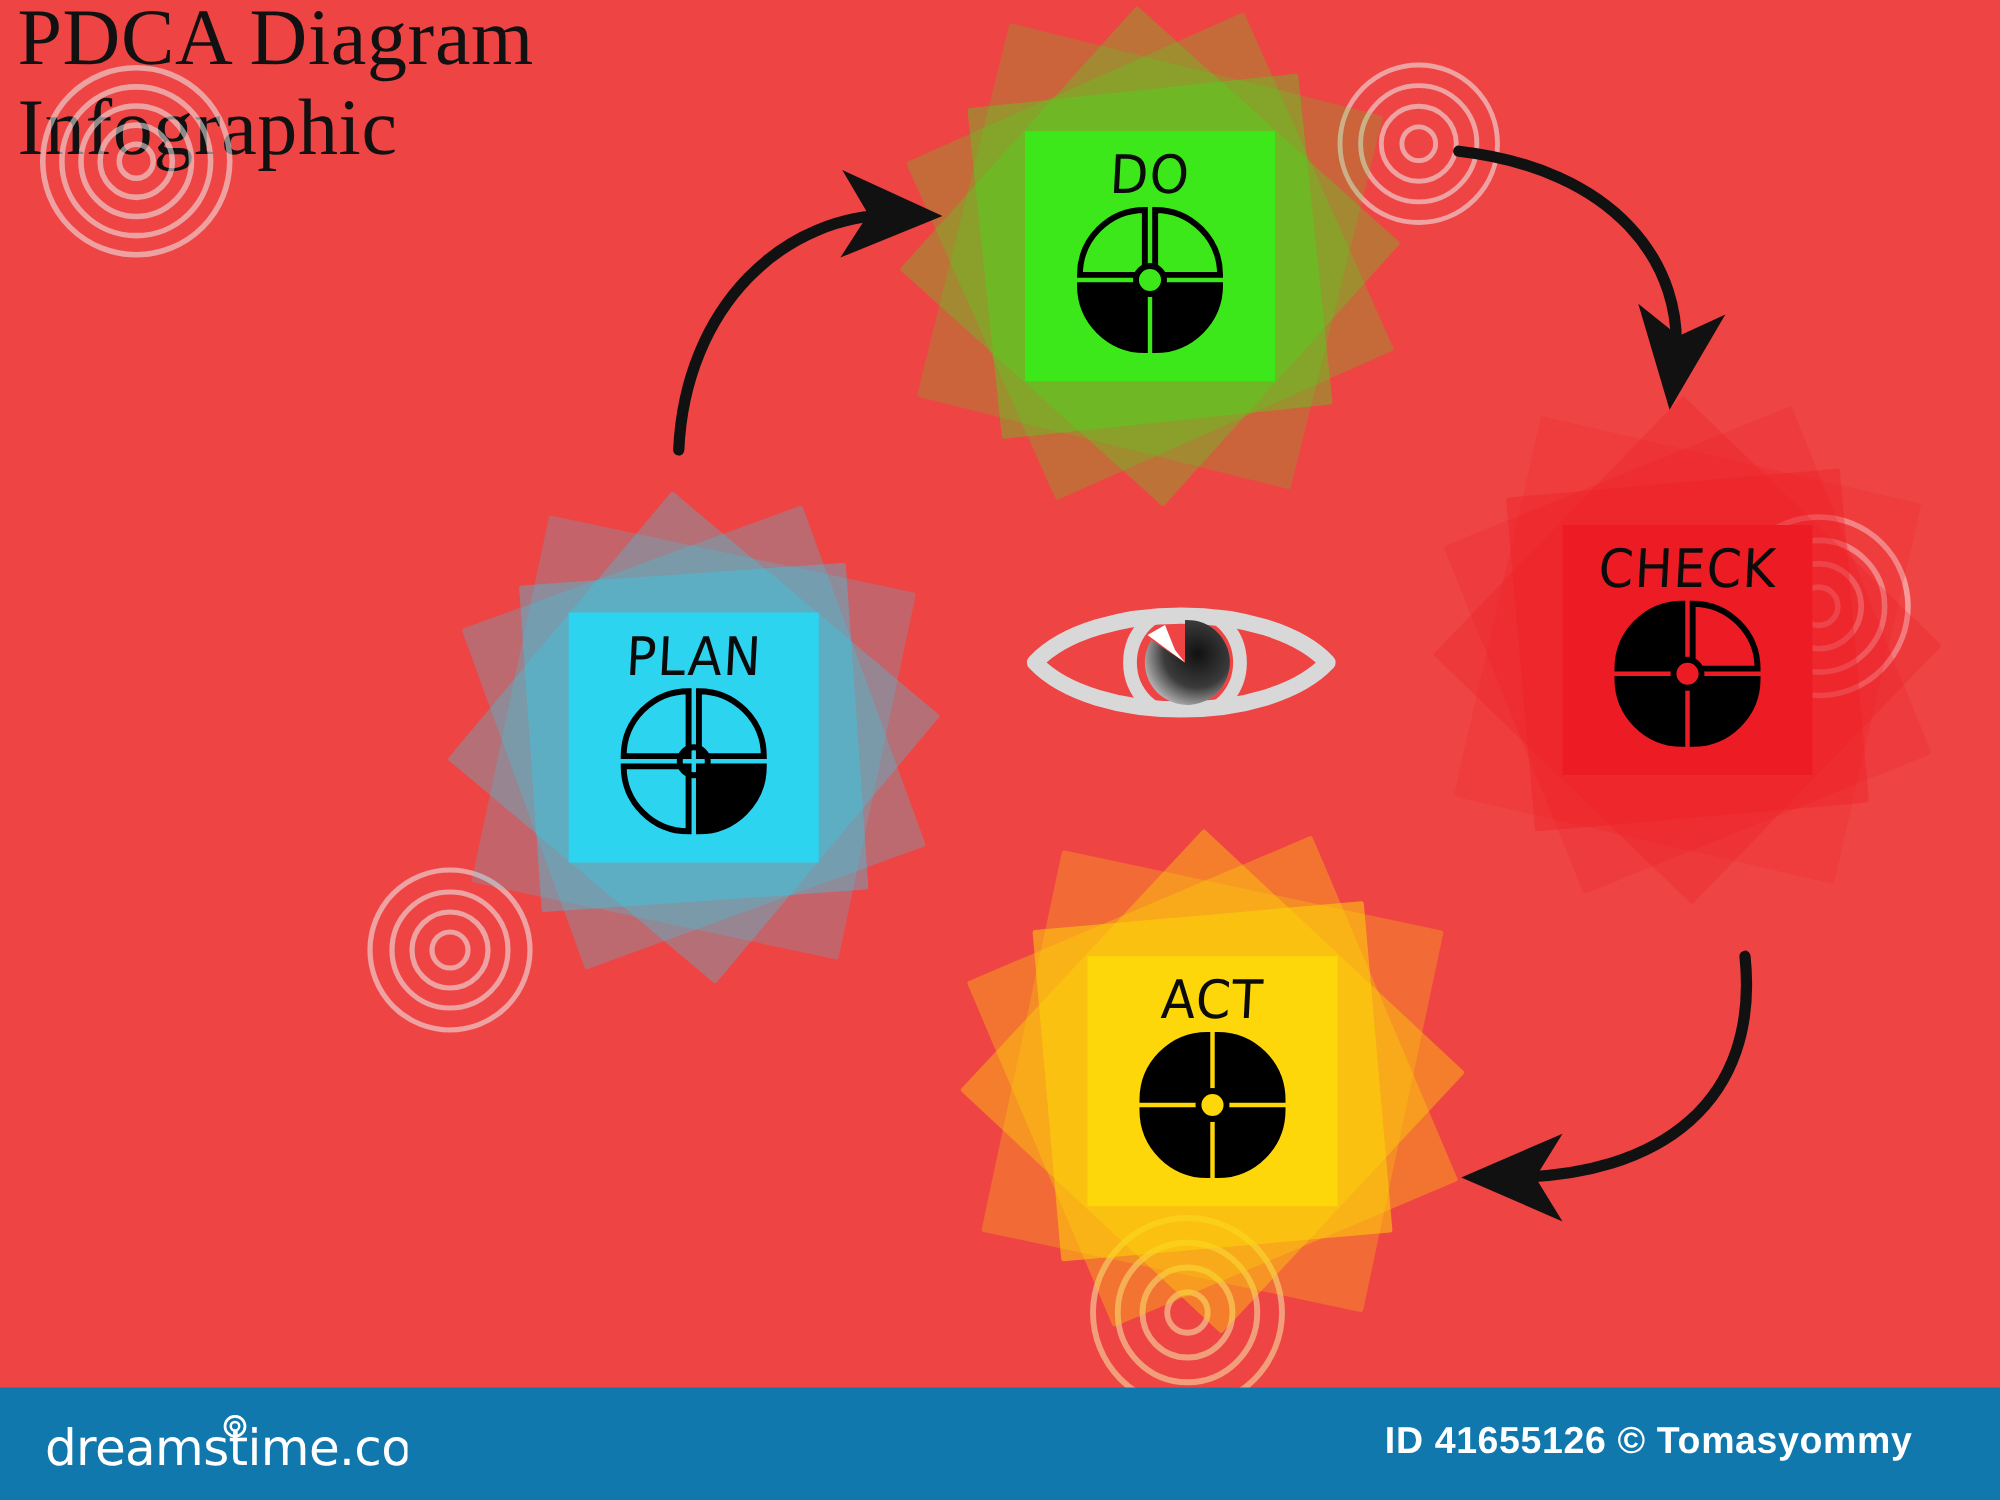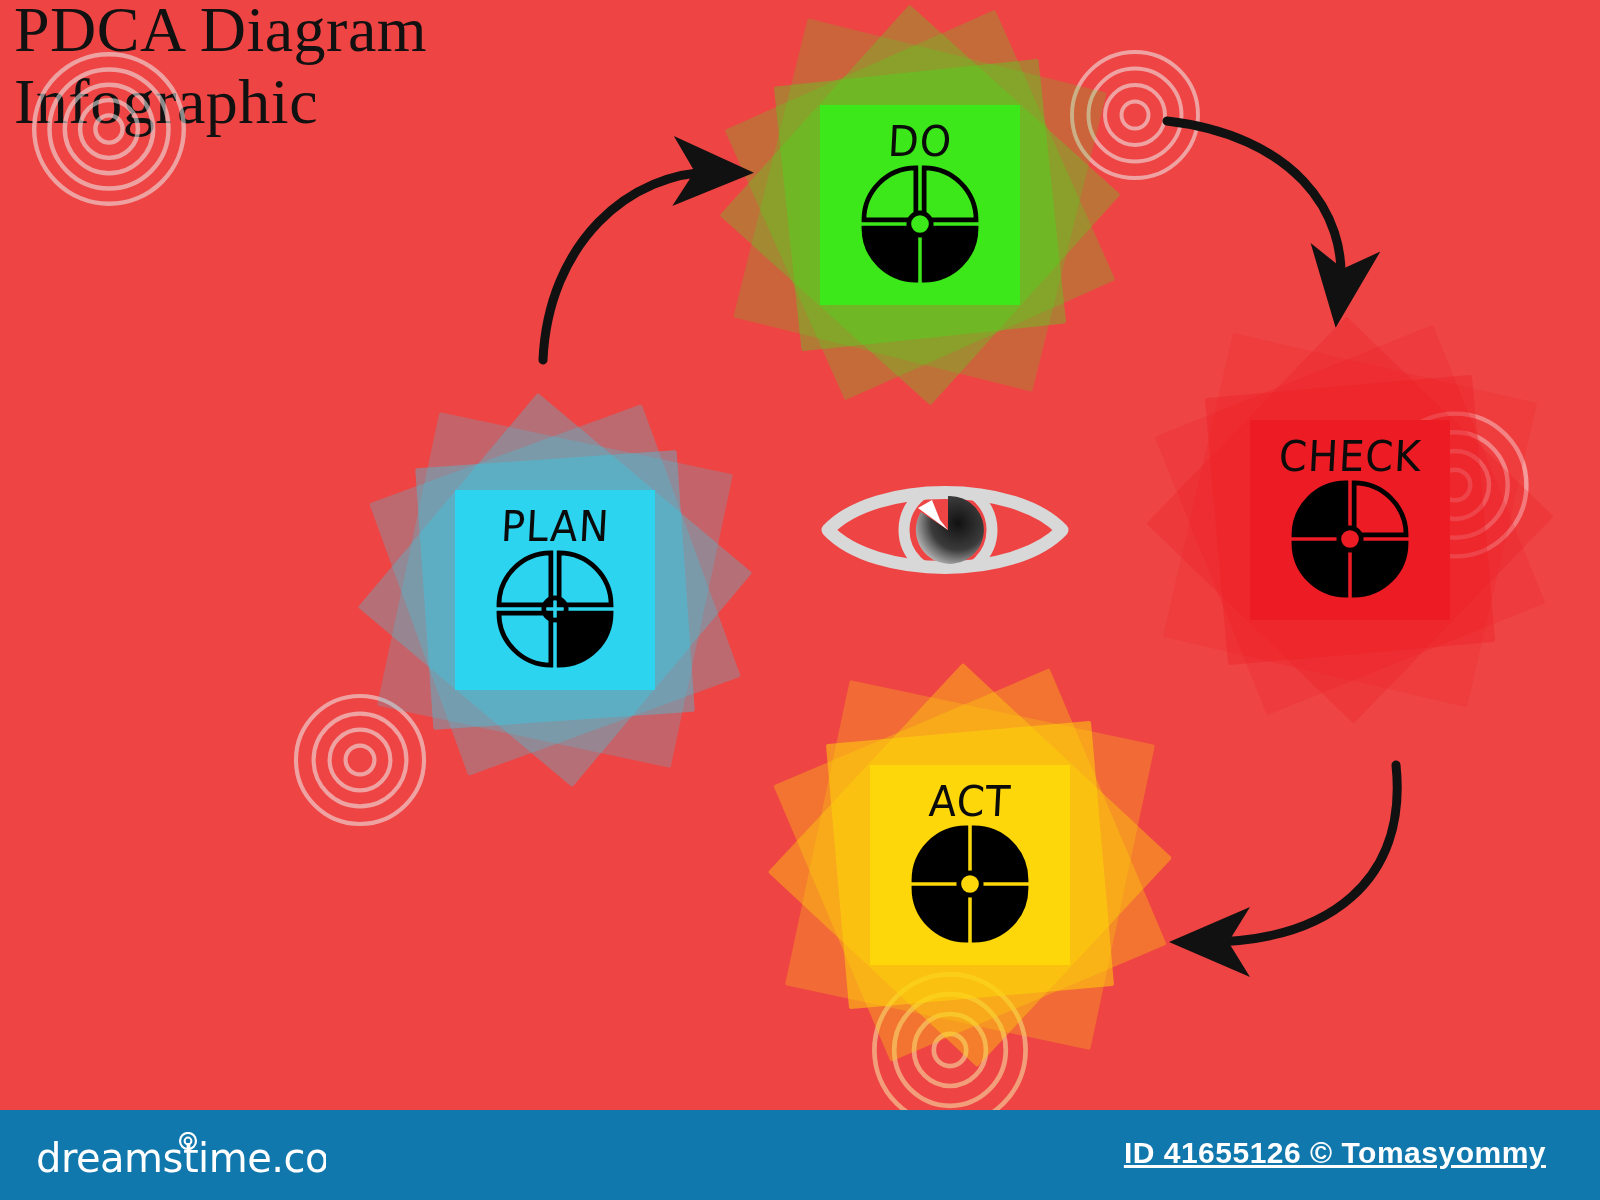--- a/index.html
+++ b/index.html
@@ -117,29 +117,28 @@
   }
   #dreamstime-logo {
     position: absolute;
     left: 36px;
     top: 22px;
     height: 46px;
     color: #ffffff;
   }
   #credit {
     position: absolute;
-    right: 54px;
+    right: 70px;
     top: 26px;
     color: #ffffff;
     font-family: "Liberation Sans", sans-serif;
     font-weight: bold;
     font-size: 30px;
     letter-spacing: 0.5px;
     white-space: nowrap;
-    text-decoration: underline;
   }
 </style>
 </head>
 <body>
 
 <div id="stage">
 
   <div id="title">PDCA Diagram
 Infographic</div>
 

